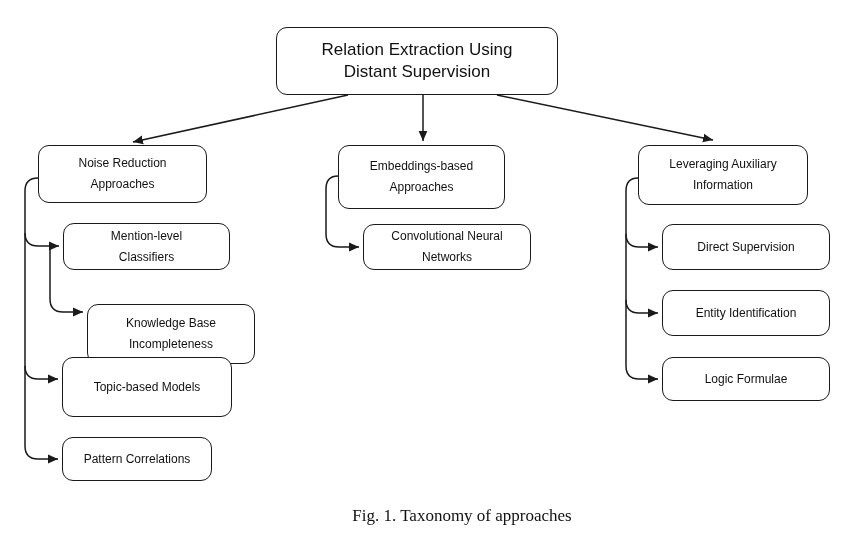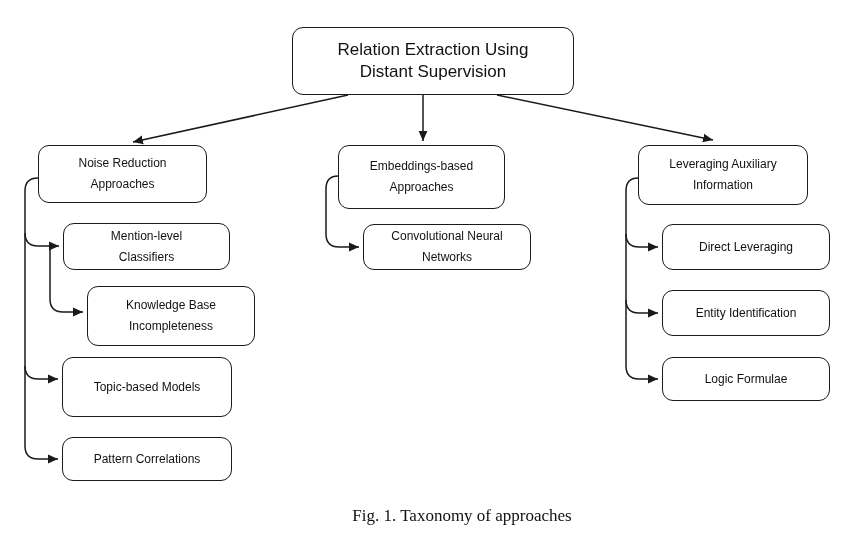--- a/index.html
+++ b/index.html
@@ -39,28 +39,28 @@
     text-align: center;
     background: var(--box-bg);
     border: 1.7px solid var(--line);
     border-radius: 11px;
     color: var(--text);
     font-size: 12px;
     line-height: 21px;
     white-space: pre-line;
     padding: 2px 6px;
   }
-  .n-root    { left: 292px; top:  27px; width: 282px; height: 68px; font-size: 17px; line-height: 22px; }
+  .n-root    { left: 276px; top:  27px; width: 282px; height: 68px; font-size: 17px; line-height: 22px; }
   .n-noise   { left:  38px; top: 145px; width: 169px; height: 58px; }
   .n-embed   { left: 338px; top: 145px; width: 167px; height: 64px; }
   .n-aux     { left: 638px; top: 145px; width: 170px; height: 60px; }
   .n-mention { left:  63px; top: 223px; width: 167px; height: 47px; }
-  .n-kb      { left:  87px; top: 286px; width: 168px; height: 60px; }
+  .n-kb      { left:  87px; top: 304px; width: 168px; height: 60px; }
   .n-topic   { left:  62px; top: 357px; width: 170px; height: 60px; }
-  .n-pattern { left:  62px; top: 437px; width: 170px; height: 44px; }
+  .n-pattern { left:  62px; top: 437px; width: 150px; height: 44px; }
   .n-cnn     { left: 363px; top: 224px; width: 168px; height: 46px; }
   .n-direct  { left: 662px; top: 224px; width: 168px; height: 46px; }
   .n-entity  { left: 662px; top: 290px; width: 168px; height: 46px; }
   .n-logic   { left: 662px; top: 357px; width: 168px; height: 44px; }
   .caption {
     position: absolute;
     left: 0; top: 506px; width: 868px;
     text-align: center;
     font-family: "Liberation Serif", serif;
     font-size: 17px;
@@ -107,18 +107,18 @@
   <div class="node n-topic">Topic-based Models</div>
   <div class="node n-pattern">Pattern Correlations</div>
 
   <div class="node n-embed">Embeddings-based
 Approaches</div>
   <div class="node n-aux">Leveraging Auxiliary
 Information</div>
 
   <div class="node n-cnn">Convolutional Neural
 Networks</div>
-  <div class="node n-direct">Direct Leveraging</div>
+  <div class="node n-direct">Direct Supervision</div>
   <div class="node n-entity">Entity Identification</div>
   <div class="node n-logic">Logic Formulae</div>
 
   <div class="caption">Fig. 1.  Taxonomy of approaches</div>
 </div>
 
 </body></html>

